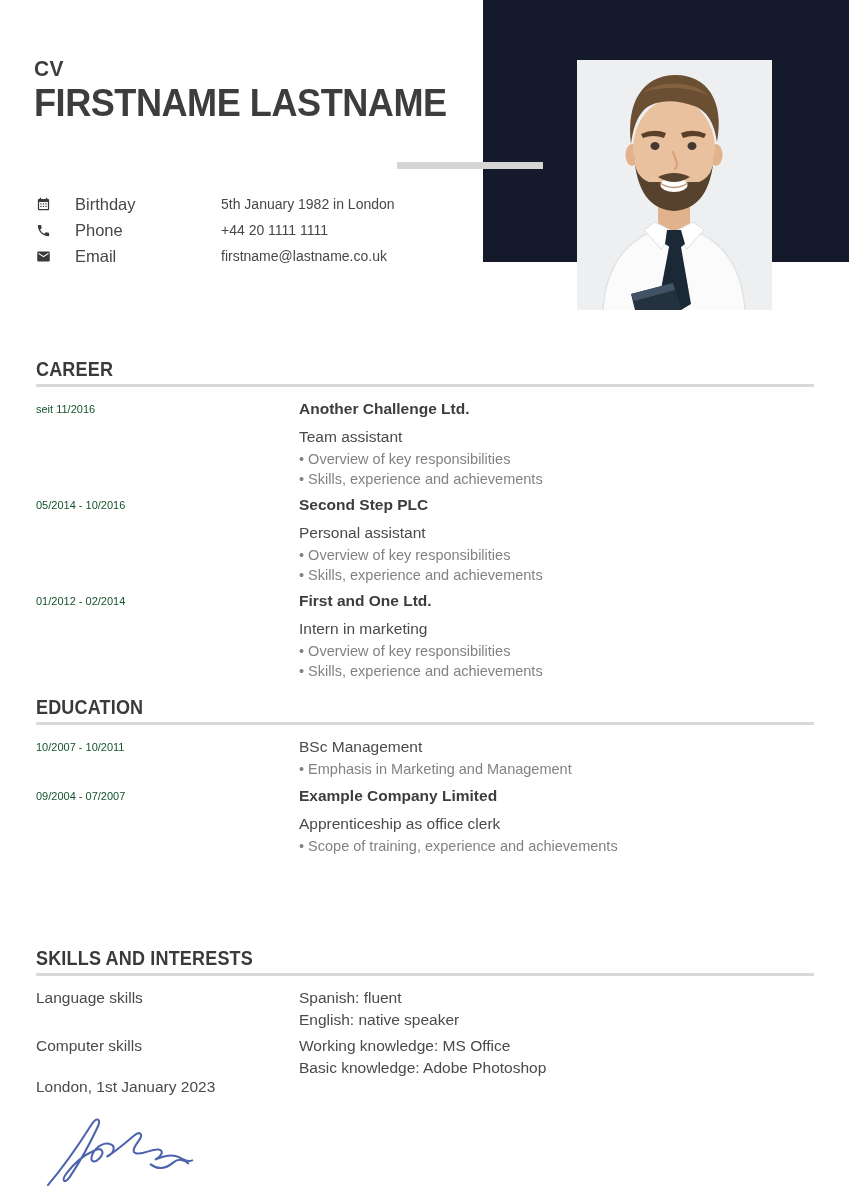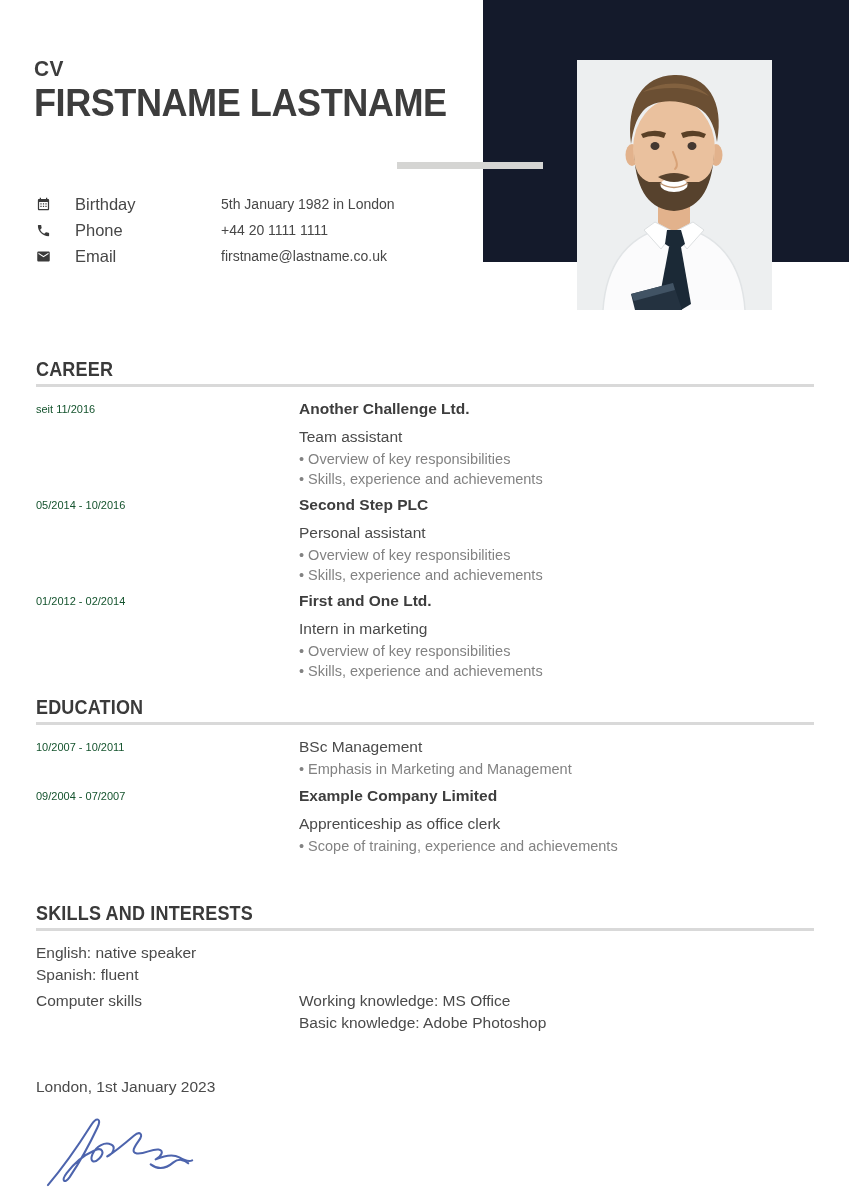--- a/index.html
+++ b/index.html
@@ -28,21 +28,21 @@
   .contact-row { display:flex; margin-bottom:3px;gap:18px; }
   .contact-icon { width:21px; flex-shrink:0; padding-top:4px; color:#3a3a3a; }
   .contact-icon svg { width:15px; height:15px; display:block; fill:currentColor; }
   .contact-label { width:128px; flex-shrink:0; font-size:16.5px; color:#474747; line-height:23px; }
   .contact-value { font-size:14px; color:#474747; line-height:23px; }
 
   
   .section { position:absolute; left:36px; width:778px; }
   .section-career { top:357px; }
   .section-education { top:695px; }
-  .section-skills { top:901px; }
+  .section-skills { top:946px; }
   .section h2 { margin:0; font-size:20px; font-weight:bold; color:#3a3a3a; line-height:24px;
                 letter-spacing:.2px; transform:scaleX(.9); transform-origin:left center; white-space:nowrap; }
   .rule { height:3px; background:#d9d9d9; margin-top:3px; }
   .entries { margin-top:11px; }
   .entry { display:flex; margin-bottom:5px; }
   .entry-period { width:263px; flex-shrink:0; font-size:11px; color:#14532d; line-height:22px; }
   .entry-body { flex:1; }
   .entry-org { font-size:15.5px; font-weight:bold; color:#3d3d3d; line-height:22px; margin-bottom:6px; }
   .entry-role { font-size:15.5px; color:#4a4a4a; line-height:22px; margin-bottom:2px; }
   .entry-bullet { font-size:14.5px; color:#828282; line-height:19.5px; }
@@ -196,23 +196,24 @@
         </div>
       </div>
     </div>
   </div>
 
   <div class="section section-skills">
     <h2>SKILLS AND INTERESTS</h2>
     <div class="rule"></div>
     <div class="entries">
       <div class="skill-row">
+        <div class="skill-label">Language skills</div>
         <div class="skill-lines">
+          <div>Spanish: fluent</div>
           <div>English: native speaker</div>
-          <div>Spanish: fluent</div>
         </div>
       </div>
       <div class="skill-row">
         <div class="skill-label">Computer skills</div>
         <div class="skill-lines">
           <div>Working knowledge: MS Office</div>
           <div>Basic knowledge: Adobe Photoshop</div>
         </div>
       </div>
     </div>

